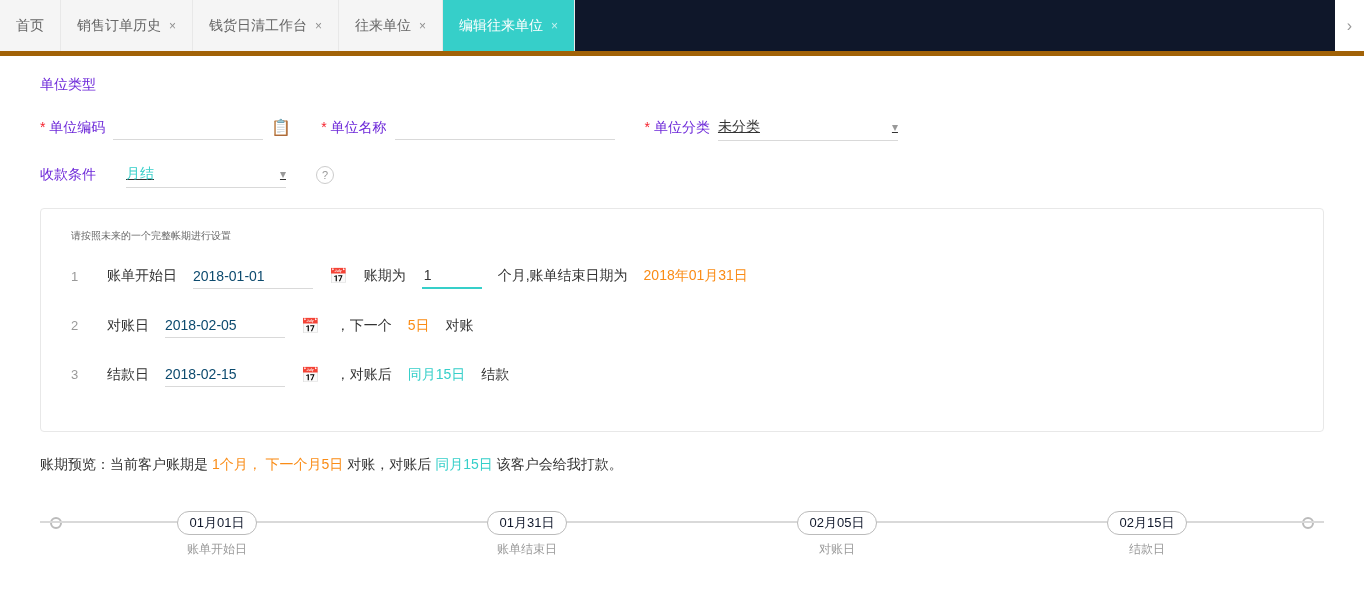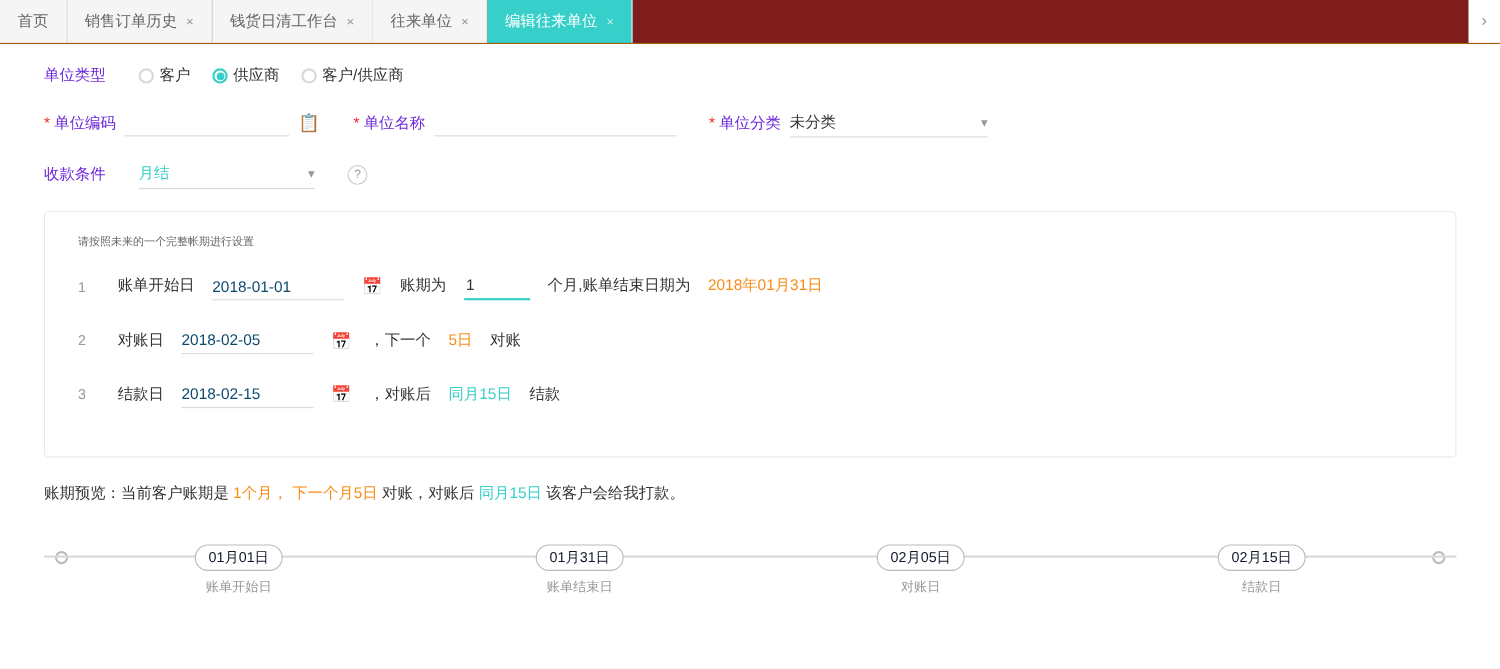--- a/index.html
+++ b/index.html
@@ -2,23 +2,23 @@
 <html><head>
   <meta charset="utf-8">
   <style>
     * { box-sizing: border-box; margin: 0; padding: 0; }
     body { font-family: "Microsoft YaHei", "PingFang SC", sans-serif; font-size: 14px; color: #333; background: #f5f5f5; }
 
     
     .tabs-bar {
       display: flex;
       align-items: center;
-      background: #7f1d1d;
-      border-bottom: 1px solid #a16207;
-      height: 40px;
+      background: #0f172a;
+      border-bottom: 5px solid #a16207;
+      height: 56px;
       padding: 0;
     }
     .tab-item {
       display: flex;
       align-items: center;
       padding: 0 16px;
       height: 100%;
       cursor: pointer;
       font-size: 14px;
       color: #666;
@@ -130,20 +130,21 @@
 
     
     .dropdown-field {
       display: flex;
       align-items: center;
       gap: 6px;
       border-bottom: 1px solid #d9d9d9;
       padding: 4px 0;
       cursor: pointer;
       min-width: 180px;
+      text-decoration: underline;
     }
     .dropdown-arrow { color: #999; font-size: 12px; margin-left: auto; }
 
     
     .help-icon {
       display: inline-flex;
       align-items: center;
       justify-content: center;
       width: 18px;
       height: 18px;
@@ -288,34 +289,20 @@
       <span>编辑往来单位</span>
       <span class="tab-close">×</span>
     </div>
     <div class="tab-chevron-right">›</div>
   </div>
 
 <div class="main-content">
 
   <div class="form-row">
     <span class="form-label">单位类型</span>
-    <div class="radio-group">
-      <label class="radio-item">
-        <div class="radio-circle"></div>
-        <span>客户</span>
-      </label>
-      <label class="radio-item">
-        <div class="radio-circle checked"></div>
-        <span>供应商</span>
-      </label>
-      <label class="radio-item">
-        <div class="radio-circle"></div>
-        <span>客户/供应商</span>
-      </label>
-    </div>
   </div>
 
   <div class="form-row">
     <div class="field-group">
       <span class="form-label required">单位编码</span>
       <input type="text" class="form-input code" style="">
       <span class="copy-icon">📋</span>
     </div>
     <div class="field-group">
       <span class="form-label required">单位名称</span>

